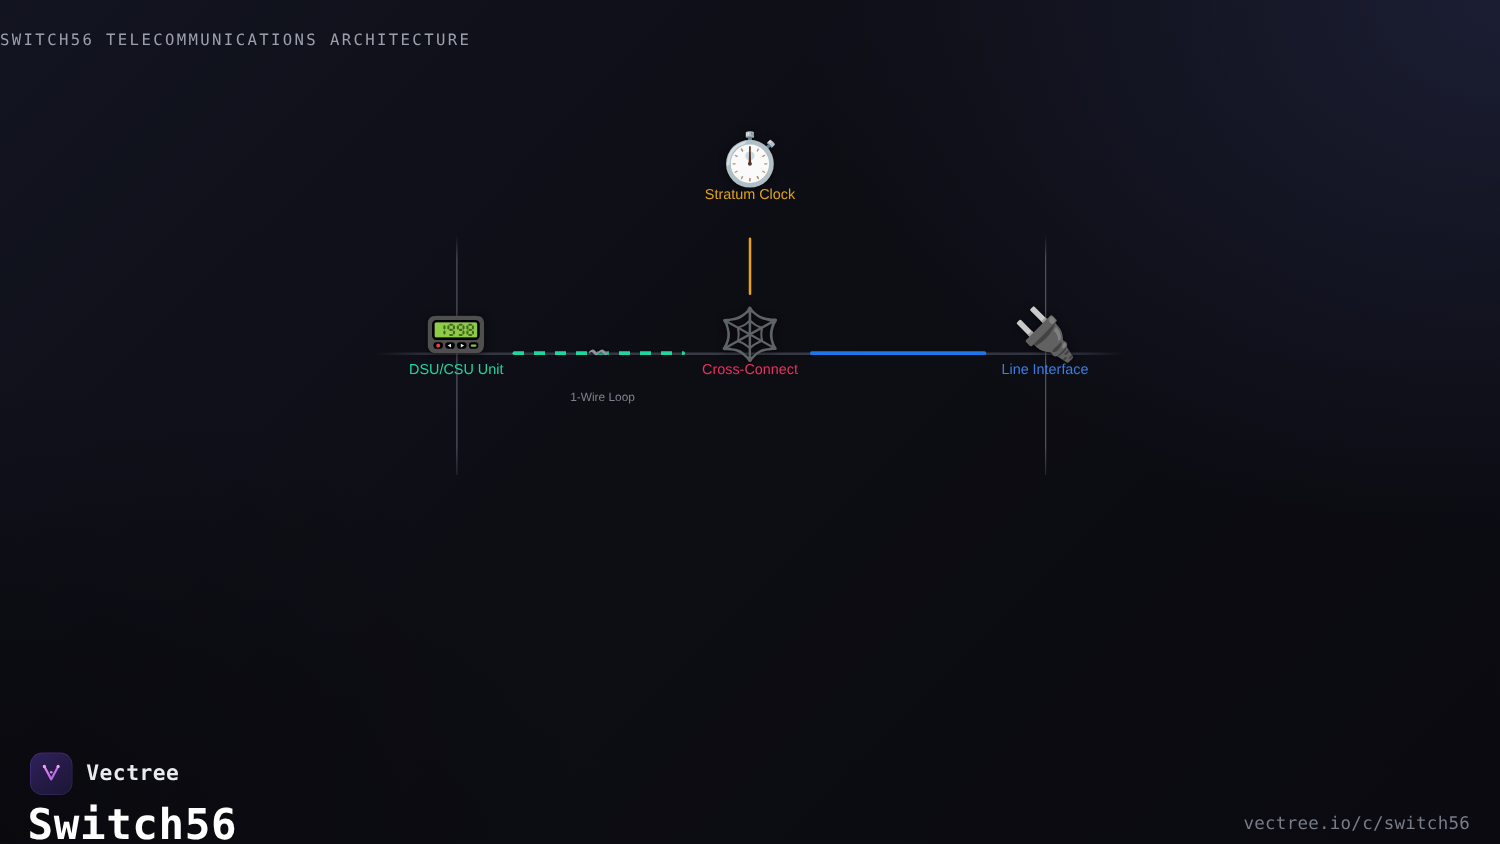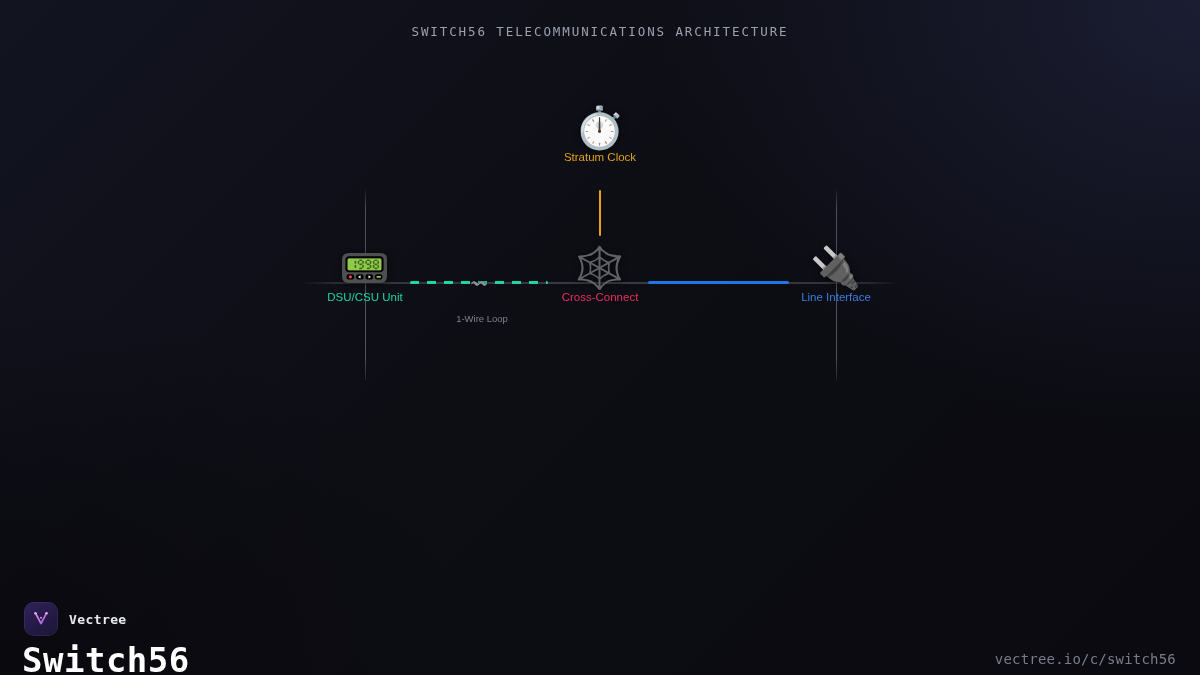--- a/index.html
+++ b/index.html
@@ -27,21 +27,21 @@
       radial-gradient(ellipse 800px 620px at 0% 100%, #09090e 0%, rgba(9,9,14,0) 60%),
       linear-gradient(135deg, #121420 0%, #0d0d14 45%, #0a0a10 100%);
   }
 
   
   #diagram-title {
     position:absolute;
     top:24px;
     left:0;
     width:1200px;
-    text-align:center;
+    text-align:left;
     font-family:"DejaVu Sans Mono", "Liberation Mono", monospace;
     font-size:12.5px;
     letter-spacing:1.9px;
     color:#9aa0ad;
     white-space:nowrap;
   }
 
   
   #diagram-canvas {
     position:absolute;
@@ -154,21 +154,21 @@
     background:linear-gradient(145deg, #30215c 0%, #241a45 55%, #1d1636 100%);
     box-shadow:0 0 0 0.5px rgba(160,120,230,0.25) inset;
     display:flex;
     align-items:center;
     justify-content:center;
     flex:0 0 auto;
   }
 
   #brand-name {
     font-family:"DejaVu Sans Mono", "Liberation Mono", monospace;
-    font-size:13px;
+    font-size:17px;
     font-weight:bold;
     color:#e9ebf0;
     letter-spacing:0.4px;
     text-align:right;
   }
 
   #page-heading {
     position:absolute;
     left:22px;
     top:93px;

